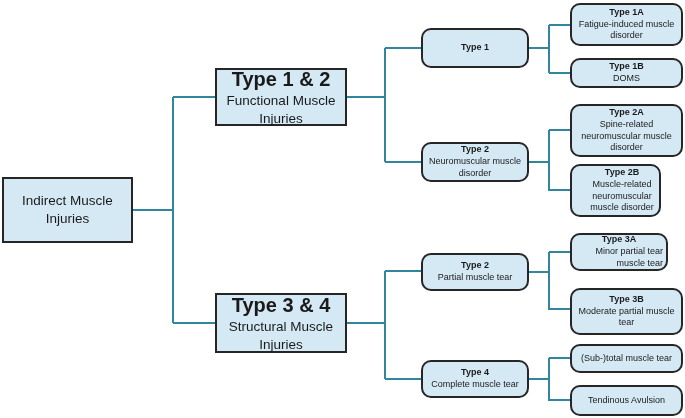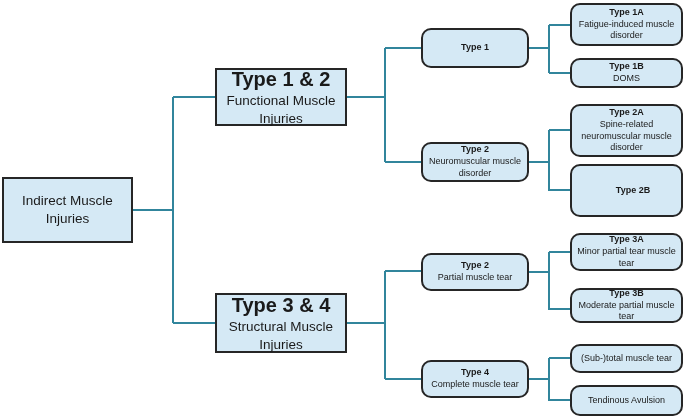--- a/index.html
+++ b/index.html
@@ -43,23 +43,23 @@
   .n-root     { left: 2px;   top: 177px; width: 131px; height: 66px; }
   .n-t12      { left: 215px; top: 68px;  width: 132px; height: 58px; }
   .n-t34      { left: 215px; top: 293px; width: 132px; height: 60px; }
   .n-t1       { left: 421px; top: 28px;  width: 108px; height: 40px; }
   .n-t2       { left: 421px; top: 142px; width: 108px; height: 40px; }
   .n-t3       { left: 421px; top: 253px; width: 108px; height: 38px; }
   .n-t4       { left: 421px; top: 360px; width: 108px; height: 38px; }
   .n-t1a      { left: 570px; top: 3px;   width: 113px; height: 43px; }
   .n-t1b      { left: 570px; top: 58px;  width: 113px; height: 30px; }
   .n-t2a      { left: 570px; top: 104px; width: 113px; height: 53px; }
-  .n-t2b      { left: 570px; top: 164px; width: 113px; height: 53px; padding-left: 16px; }
-  .n-t3a      { left: 570px; top: 233px; width: 113px; height: 38px; }
-  .n-t3b      { left: 570px; top: 288px; width: 113px; height: 35px; }
+  .n-t2b      { left: 570px; top: 164px; width: 91px; height: 53px; padding-left: 16px; }
+  .n-t3a      { left: 570px; top: 233px; width: 98px; height: 38px; text-align: right; }
+  .n-t3b      { left: 570px; top: 288px; width: 113px; height: 47px; }
   .n-subtotal { left: 570px; top: 344px; width: 113px; height: 29px; }
   .n-avulsion { left: 570px; top: 385px; width: 113px; height: 31px; }
 </style>
 </head>
 <body>
 
 <div class="canvas">
 
   <svg class="connector-layer" viewBox="0 0 685 418" xmlns="http://www.w3.org/2000/svg">
     <g stroke="#31859c" stroke-width="2" fill="none">
@@ -117,20 +117,21 @@
     <div class="node-body">DOMS</div>
   </div>
 
   <div class="node small n-t2a">
     <div class="node-title">Type 2A</div>
     <div class="node-body">Spine-related neuromuscular muscle disorder</div>
   </div>
 
   <div class="node small n-t2b">
     <div class="node-title">Type 2B</div>
+    <div class="node-body">Muscle-related neuromuscular muscle disorder</div>
   </div>
 
   <div class="node small n-t3a">
     <div class="node-title">Type 3A</div>
     <div class="node-body">Minor partial tear muscle tear</div>
   </div>
 
   <div class="node small n-t3b">
     <div class="node-title">Type 3B</div>
     <div class="node-body">Moderate partial muscle tear</div>

